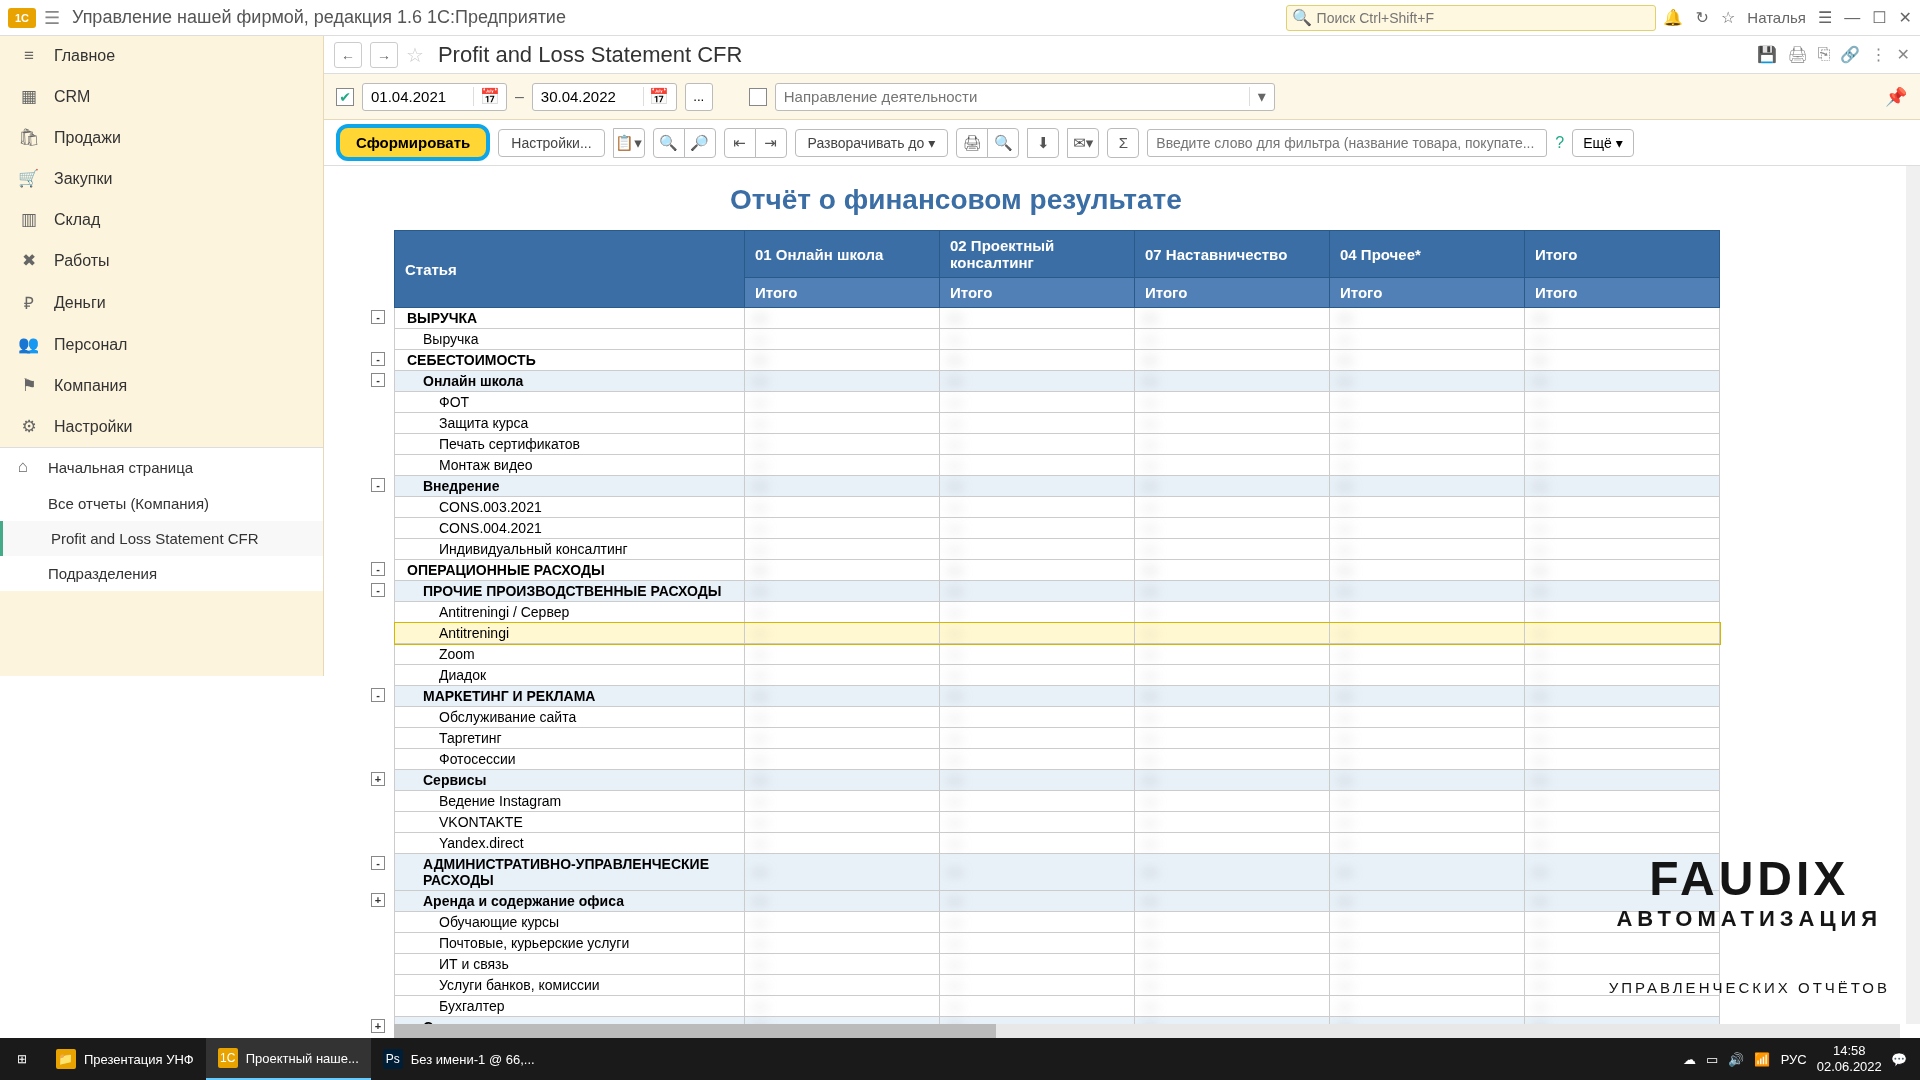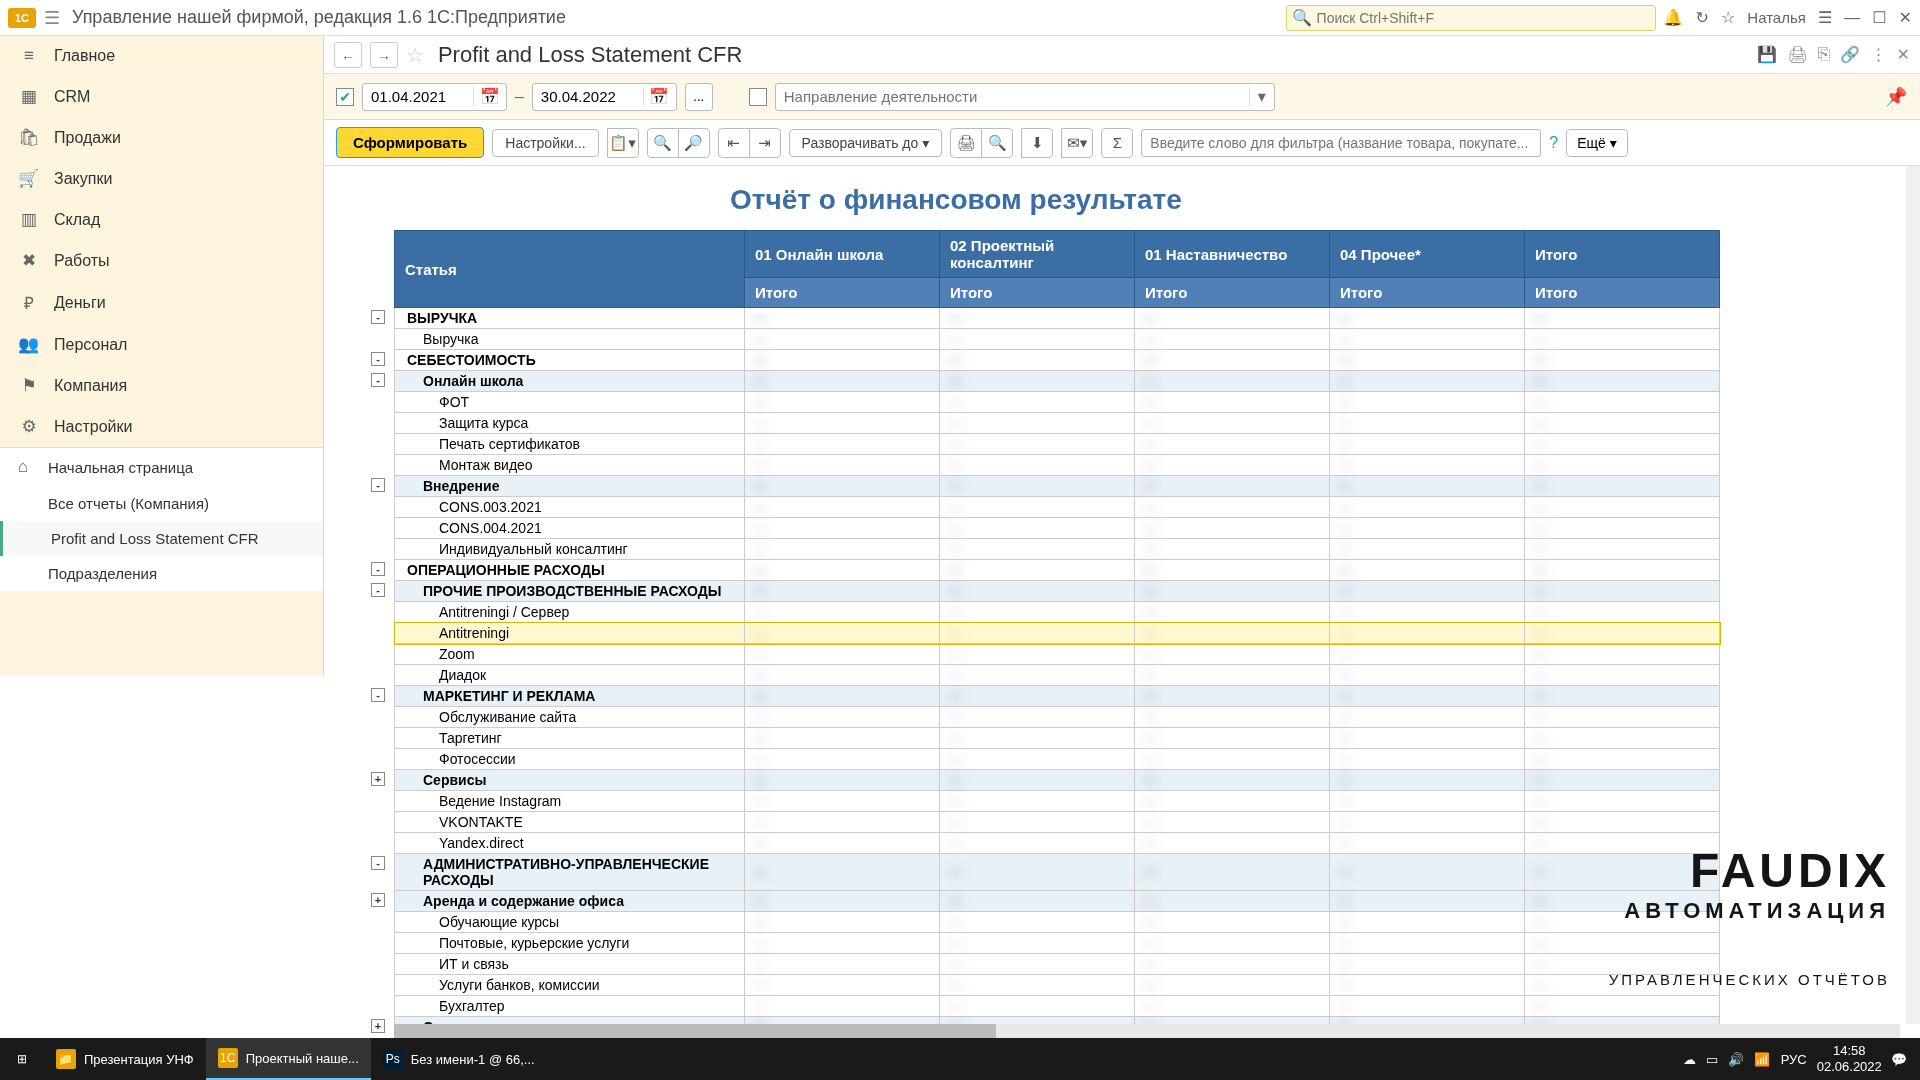--- a/index.html
+++ b/index.html
@@ -42,21 +42,21 @@
 .date-field .cal { padding: 0 6px; color: #666; cursor: pointer; border-left: 1px solid #ddd; }
 .dash { color: #666; }
 .dots-btn { width: 28px; height: 28px; border: 1px solid #bbb; border-radius: 3px; background: #fff; cursor: pointer; }
 .direction-field { display: flex; align-items: center; border: 1px solid #bbb; border-radius: 3px; background: #fff; height: 28px; flex: 0 0 500px; }
 .direction-field input { border: none; outline: none; padding: 0 8px; font-size: 15px; flex: 1; color: #999; }
 .direction-field .dd { padding: 0 8px; border-left: 1px solid #ddd; cursor: pointer; color: #666; }
 .pin { margin-left: auto; color: #888; font-size: 18px; cursor: pointer; }
 
 
 .toolbar { height: 46px; background: #fff; border-bottom: 1px solid #ddd; display: flex; align-items: center; padding: 0 12px; gap: 8px; }
-.btn-primary { background: #ffd633; border: 1px solid #0ea5e9; border-radius: 4px; padding: 6px 16px; font-size: 15px; font-weight: bold; cursor: pointer; }
+.btn-primary { background: #ffd633; border: 4px solid #0ea5e9; border-radius: 12px; padding: 6px 16px; font-size: 15px; font-weight: bold; cursor: pointer; }
 .btn { background: #fff; border: 1px solid #bbb; border-radius: 4px; padding: 5px 12px; font-size: 14px; cursor: pointer; display: flex; align-items: center; gap: 4px; color: #444; }
 .btn-icon { width: 32px; height: 30px; border: 1px solid #bbb; border-radius: 4px; background: #fff; cursor: pointer; display: flex; align-items: center; justify-content: center; color: #555; font-size: 15px; }
 .btn-group { display: flex; }
 .btn-group .btn-icon { border-radius: 0; margin-left: -1px; }
 .btn-group .btn-icon:first-child { border-radius: 4px 0 0 4px; margin-left: 0; }
 .btn-group .btn-icon:last-child { border-radius: 0 4px 4px 0; }
 .filter-input { border: 1px solid #bbb; border-radius: 3px; height: 28px; padding: 0 8px; font-size: 14px; width: 400px; color: #999; outline: none; }
 .help { color: #2a8; font-size: 16px; cursor: pointer; }
 .more-btn { border: 1px solid #bbb; border-radius: 4px; padding: 5px 10px; font-size: 14px; cursor: pointer; background: #fff; }
 
@@ -74,21 +74,21 @@
 .row-l0 { font-weight: bold; background: #fff; }
 .row-l1 { font-weight: bold; background: #e8f0f8; }
 .row-l2 { background: #fff; }
 .row-selected { background: #fff8d0 !important; outline: 1px solid #d4b800; }
 .indent-0 { padding-left: 4px; }
 .indent-1 { padding-left: 20px; }
 .indent-2 { padding-left: 36px; }
 .blur-cell { filter: blur(6px); color: #888; }
 
 
-.watermark { position: absolute; right: 30px; bottom: 92px; text-align: right; color: #151515; pointer-events: none; }
+.watermark { position: absolute; right: 30px; bottom: 84px; text-align: center; color: #151515; pointer-events: none; }
 .watermark .big { font-size: 48px; font-weight: 900; letter-spacing: 4px; }
 .watermark .mid { font-size: 22px; font-weight: 700; letter-spacing: 5px; }
 .watermark .sm { font-size: 15px; font-weight: 400; letter-spacing: 3px; margin-top: 47px; }
 
 
 .taskbar { position: absolute; bottom: 0; left: 0; right: 0; height: 42px; background: #1a1a1a; display: flex; align-items: center; color: #fff; font-size: 13px; }
 .taskbar-item { display: flex; align-items: center; gap: 8px; padding: 0 12px; height: 100%; cursor: pointer; }
 .taskbar-item.active { background: #333; border-bottom: 2px solid #6cf; }
 .task-icon { width: 20px; height: 20px; display: flex; align-items: center; justify-content: center; border-radius: 2px; font-size: 12px; }
 .taskbar-spacer { flex: 1; }
@@ -256,21 +256,21 @@
   </div>
 
   <div class="report-area">
     <div class="report-title">Отчёт о финансовом результате</div>
     <table class="report-table">
       <thead>
         <tr id="header-row">
             <th class="tree-col" rowspan="2">Статья</th>
             <th class="data-col">01 Онлайн школа</th>
             <th class="data-col">02 Проектный консалтинг</th>
-            <th class="data-col">01 Наставничество</th>
+            <th class="data-col">07 Наставничество</th>
             <th class="data-col">04 Прочее*</th>
             <th class="data-col">Итого</th>
           </tr>
         <tr id="sub-header-row">
             <th class="sub data-col">Итого</th>
             <th class="sub data-col">Итого</th>
             <th class="sub data-col">Итого</th>
             <th class="sub data-col">Итого</th>
             <th class="sub data-col">Итого</th>
           </tr>

